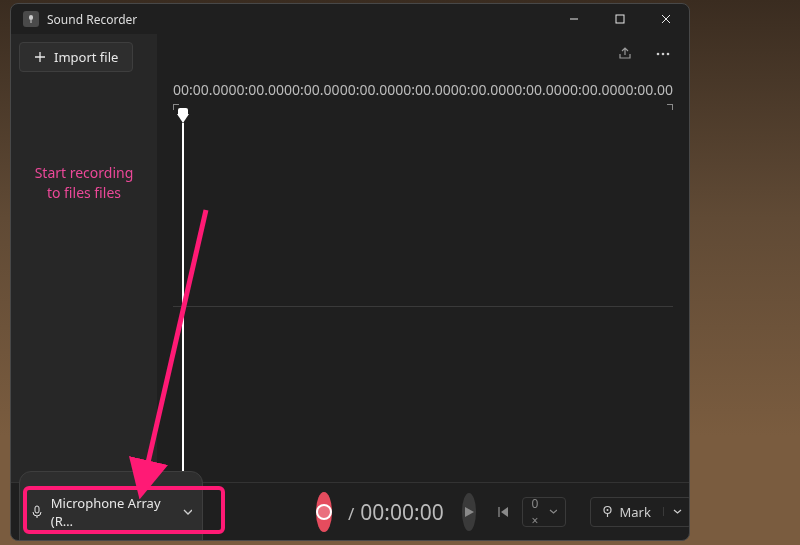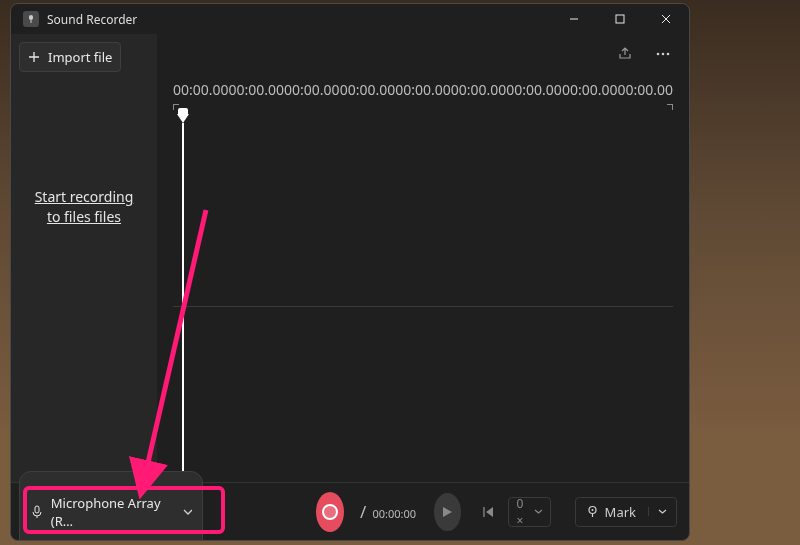--- a/index.html
+++ b/index.html
@@ -12,22 +12,22 @@
   }
   
   .titlebar { height: 30px; display: flex; align-items: center; padding-left: 12px; font-size: 12px; color: #ddd; }
   .titlebar .app-icon { width: 16px; height: 16px; margin-right: 8px; background:#4a4a4a; border-radius:3px; display:flex; align-items:center; justify-content:center; }
   .titlebar .app-icon svg { width:10px;height:10px; }
   .win-controls { margin-left: auto; display: flex; }
   .win-btn { width: 46px; height: 30px; display:flex; align-items:center; justify-content:center; color:#e8e8e8; }
   
   .body { flex: 1; display: flex; min-height: 0; }
   .sidebar { width: 210px; background:#272727; display:flex; flex-direction:column; padding:8px; }
-  .import-btn { display:inline-flex; align-items:center; gap:8px; background:#2e2e2e; border:1px solid #3e3e3e; border-radius:4px; padding:5px 8px; font-size:13px; color:#e8e8e8; width:max-content;}
-  .empty-msg { margin-top: 115px; text-align:center; font-size:14px; line-height:1.45; color:#e5e5e5;text-decoration:underline; }
+  .import-btn { display:inline-flex; align-items:center; gap:8px; background:#2e2e2e; border:1px solid #3e3e3e; border-radius:4px; padding:5px 14px; font-size:13px; color:#e8e8e8; width:max-content;}
+  .empty-msg { margin-top: 91px; text-align:center; font-size:14px; line-height:1.45; color:#ec4899; }
   .main { flex:1; display:flex; flex-direction:column; position:relative; }
   .toolbar-right { position:absolute; top:5px; right:10px; display:flex; gap:6px; }
   .icon-btn { width:32px; height:30px; display:flex; align-items:center; justify-content:center; border-radius:4px; color:#cfcfcf;}
   
   .timeline { padding: 46px 16px 0 16px; position:relative; flex:1; }
   .ruler { display:flex; justify-content:center; font-size:14px; color:#bdbdbd; }
   .ruler span { position:relative; }
   .ruler-ticks { position:relative; height:12px; margin-top:5px;}
   .tick-start, .tick-end, .tick-mid { position:absolute; top:0; width:6px; height:6px; border:1px solid #8a8a8a; }
   .tick-start{ border-right:none; border-bottom:none; left:0;}
@@ -39,21 +39,21 @@
   .midline { position:absolute; left:16px; right:16px; top:272px; height:1px; background:#3a3a3a;}
   
   .bottombar { height:58px; border-top:1px solid #333; display:flex; align-items:center; padding:0 12px 0 0; position:relative;}
   .mic-dd { position:absolute; left:8px; display:flex; align-items:center; gap:8px; background:#2e2e2e; border:1px solid #3e3e3e; border-radius:12px; padding:22px 10px; font-size:13px; width:184px;}
   .mic-dd .chev { margin-left:auto; }
   .record-btn { width:40px; height:40px; border-radius:50%; background:#e54c5e; display:flex; align-items:center; justify-content:center; margin-left:305px;}
   .record-btn .inner { width:16px; height:16px; border-radius:50%; border:2px solid #fff; background:#fff3;}
   .time-display { margin-left:16px; font-size:17px; display:flex; align-items:baseline; gap:6px;}
   .time-display .elapsed { color:#e54c5e; letter-spacing:0.5px;}
   .time-display .slash { color:#bbb; }
-  .time-display .total { color:#bbb; font-size:11px;}
+  .time-display .total { color:#bbb; font-size:21px;}
   .play-btn { width:38px; height:38px; border-radius:50%; background:#3a3a3a; display:flex; align-items:center; justify-content:center; margin-left:18px;}
   .small-controls { display:flex; align-items:center; gap:6px; margin-left:14px; color:#8a8a8a;}
   .ctrl { width:32px; height:30px; display:flex; align-items:center; justify-content:center; border-radius:4px; font-size:12px;}
   .ctrl.wide{ width:auto; padding:0 8px; border:1px solid #3a3a3a; gap:4px;}
   .mark-btn { display:flex; align-items:center; gap:6px; padding:5px 4px 5px 10px; border:1px solid #3a3a3a; border-radius:4px; font-size:13px; color:#cfcfcf; margin-left:24px;}
   .mark-btn .split{ width:24px; height:100%; display:flex; align-items:center; justify-content:center; border-left:1px solid #3a3a3a; margin-left:6px; padding-left:4px;}
   
   .anno-box { position:absolute; left:12px; bottom:6px; width:202px; height:48px; border:4px solid #ff1a75; border-radius:6px; pointer-events:none; z-index:10;}
   .anno-arrow { position:absolute; pointer-events:none; z-index:10;}
   svg { display:block; }

